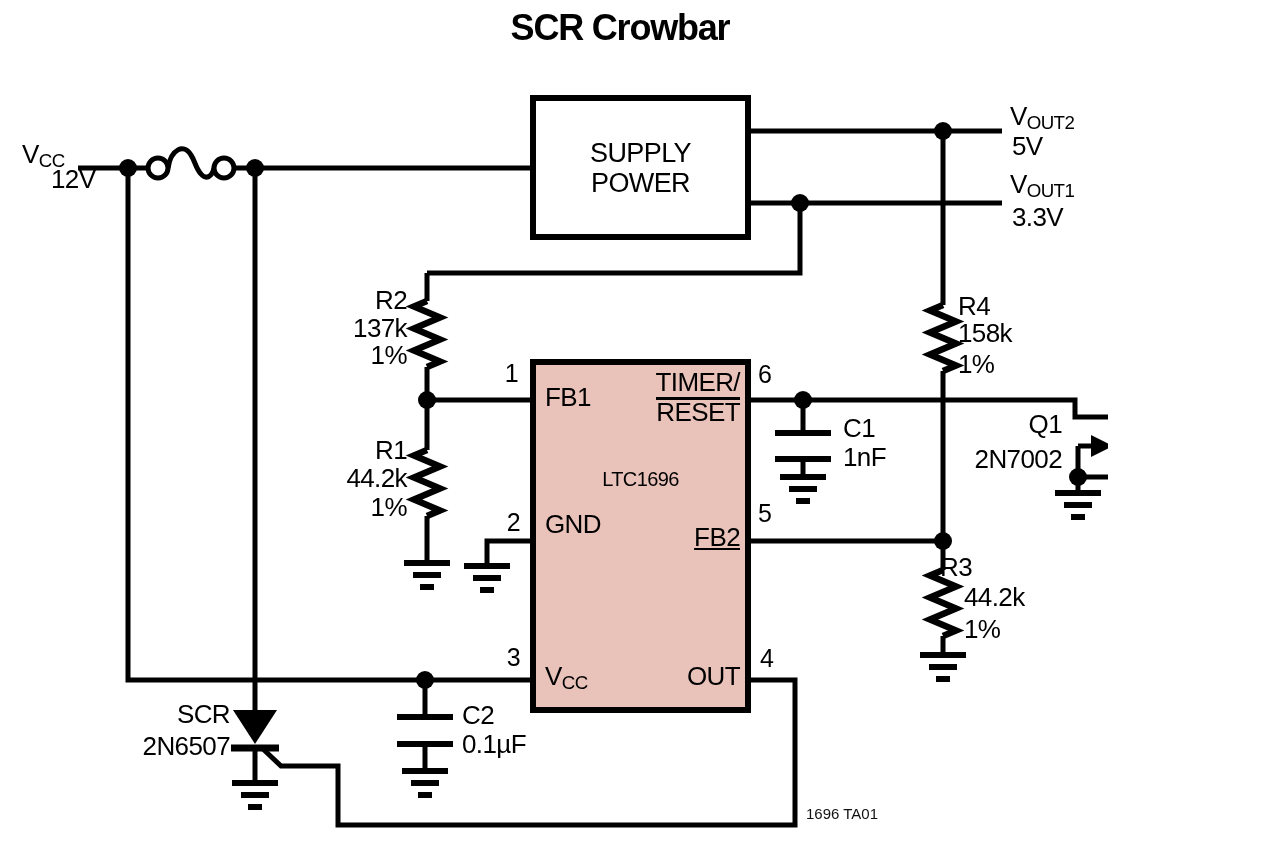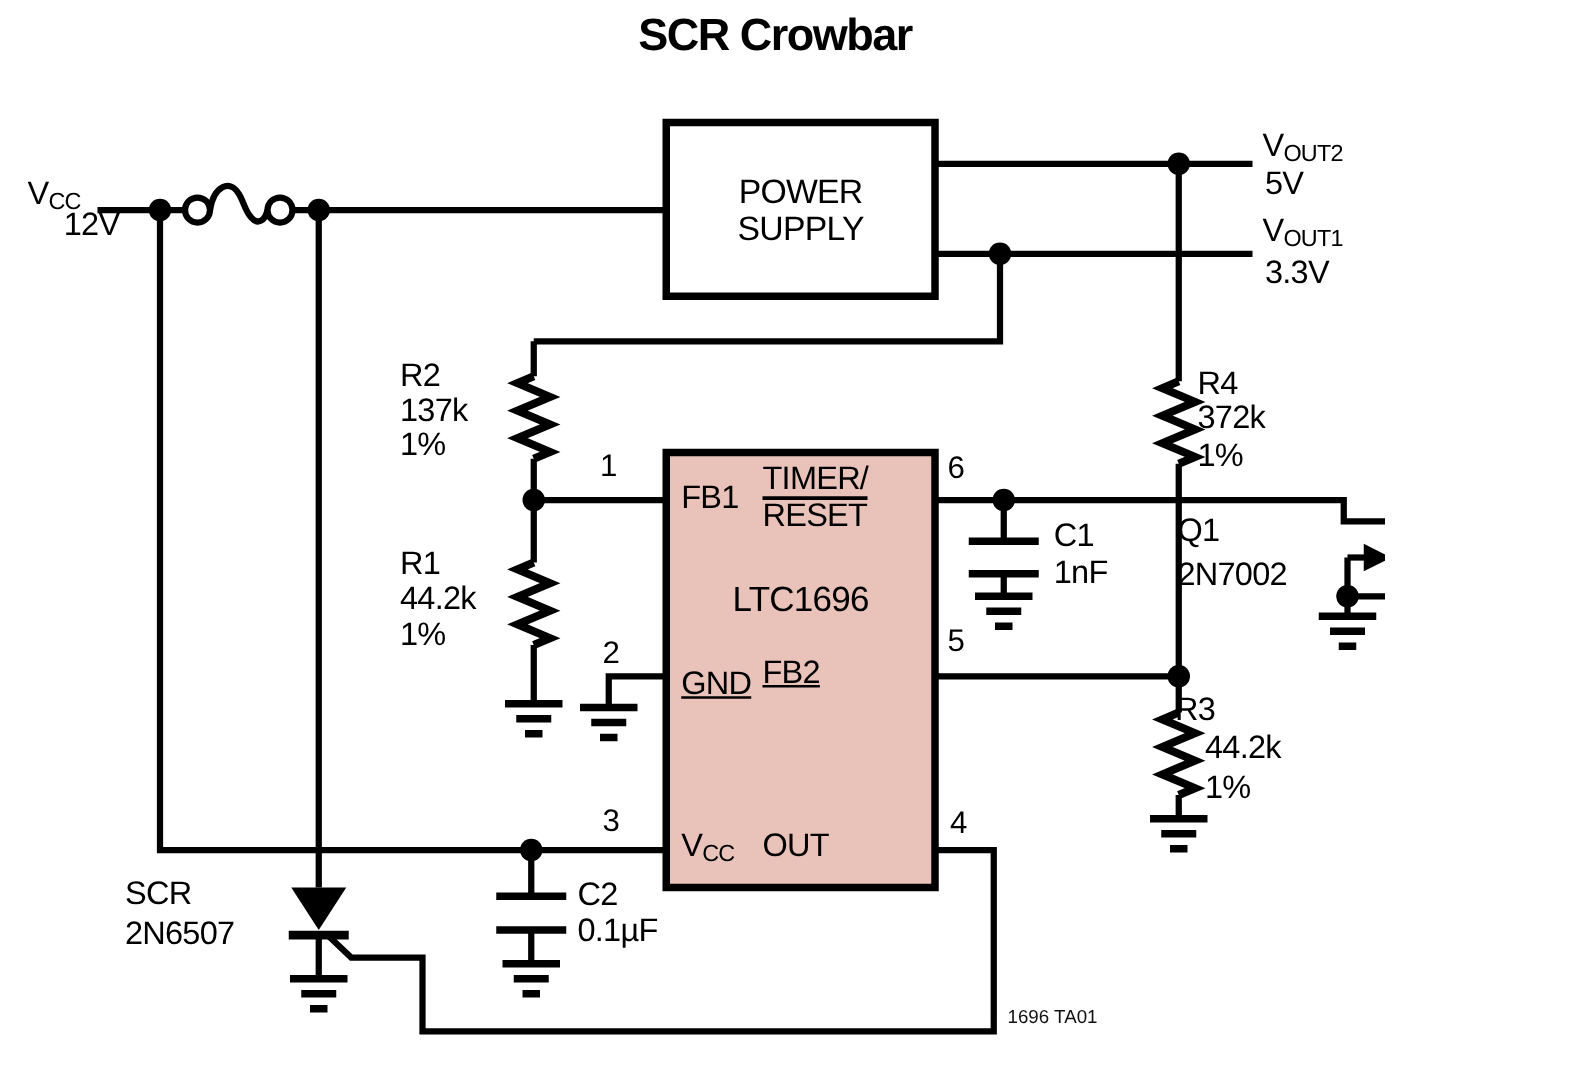--- a/index.html
+++ b/index.html
@@ -7,23 +7,23 @@
     position:relative;width:1108px;height:857px;background:#ffffff;
     font-family:"Liberation Sans","DejaVu Sans",sans-serif;color:#000;
     overflow:hidden;
   }
   svg{position:absolute;left:0;top:0;}
   .lbl{position:absolute;font-size:26px;line-height:27px;letter-spacing:-0.6px;white-space:nowrap;}
   .lbl sub{font-size:0.72em;vertical-align:-0.22em;letter-spacing:-0.6px;}
   .small{font-size:15px;line-height:16px;letter-spacing:0;}
   .title{font-size:36px;line-height:40px;font-weight:bold;letter-spacing:-1.2px;text-align:center;}
   .pslabel{font-size:27px;line-height:30px;text-align:center;letter-spacing:-0.6px;}
-  .right{text-align:left;}
+  .right{text-align:right;}
   .center{text-align:center;}
-  .icname{font-size:28px;}
+  .icname{font-size:20px;}
   .ovl{display:inline-block;border-top:3px solid #000;padding-top:1px;line-height:23px;}
 </style>
 </head>
 <body>
 
 <div id="canvas">
 
   <svg width="1272" height="857" viewBox="0 0 1272 857">
     <defs>
       <g id="gnd" stroke="#000" stroke-width="6">
@@ -138,39 +138,39 @@
       <circle cx="1078" cy="477" r="9"></circle>
     </g>
   </svg>
 
   <div class="lbl title" style="left:420px;top:8px;width:400px;">SCR Crowbar</div>
 
   <div class="lbl" style="left:22px;top:141px;"><span>V</span><sub>CC</sub></div>
   <div class="lbl" style="left:22px;top:166px;margin-left:29px;">12V</div>
 
   <div class="lbl pslabel" style="left:533px;top:138px;width:215px;">
+    <div>SUPPLY</div>
     <div>POWER</div>
-    <div>SUPPLY</div>
   </div>
 
   <div class="lbl" style="left:1010px;top:103px;"><span>V</span><sub>OUT2</sub></div>
   <div class="lbl" style="left:1012px;top:133px;">5V</div>
   <div class="lbl" style="left:1010px;top:171px;"><span>V</span><sub>OUT1</sub></div>
   <div class="lbl" style="left:1012px;top:204px;">3.3V</div>
 
   <div class="lbl right" style="left:320px;top:287px;width:87px;">R2</div>
   <div class="lbl right" style="left:320px;top:315px;width:87px;">137k</div>
   <div class="lbl right" style="left:320px;top:342px;width:87px;">1%</div>
 
   <div class="lbl right" style="left:320px;top:437px;width:87px;">R1</div>
   <div class="lbl right" style="left:320px;top:465px;width:87px;">44.2k</div>
   <div class="lbl right" style="left:320px;top:494px;width:87px;">1%</div>
 
   <div class="lbl" style="left:958px;top:293px;">R4</div>
-  <div class="lbl" style="left:958px;top:320px;">372k</div>
+  <div class="lbl" style="left:958px;top:320px;">158k</div>
   <div class="lbl" style="left:958px;top:351px;">1%</div>
 
   <div class="lbl" style="left:940px;top:554px;">R3</div>
   <div class="lbl" style="left:964px;top:584px;">44.2k</div>
   <div class="lbl" style="left:964px;top:616px;">1%</div>
 
   <div class="lbl" style="left:843px;top:415px;">C1</div>
   <div class="lbl" style="left:843px;top:444px;">1nF</div>
 
   <div class="lbl" style="left:462px;top:702px;">C2</div>
@@ -185,21 +185,21 @@
   <div class="lbl" style="left:1177px;top:428px;">RESET</div>
 
   <div class="lbl right" style="left:480px;top:360px;width:38px;font-size:25px;">1</div>
   <div class="lbl right" style="left:482px;top:509px;width:38px;font-size:25px;">2</div>
   <div class="lbl right" style="left:482px;top:644px;width:38px;font-size:25px;">3</div>
   <div class="lbl" style="left:760px;top:645px;font-size:25px;">4</div>
   <div class="lbl" style="left:758px;top:500px;font-size:25px;">5</div>
   <div class="lbl" style="left:758px;top:361px;font-size:25px;">6</div>
 
   <div class="lbl" style="left:545px;top:384px;">FB1</div>
-  <div class="lbl" style="left:545px;top:533px;text-decoration:underline;">GND</div>
+  <div class="lbl" style="left:545px;top:511px;">GND</div>
   <div class="lbl" style="left:545px;top:663px;"><span>V</span><sub>CC</sub></div>
   <div class="lbl right" style="left:610px;top:369px;width:130px;">TIMER/</div>
   <div class="lbl right" style="left:610px;top:397px;width:130px;"><span class="ovl">RESET</span></div>
   <div class="lbl right" style="left:610px;top:524px;width:130px;text-decoration:underline;">FB2</div>
   <div class="lbl right" style="left:610px;top:663px;width:130px;">OUT</div>
   <div class="lbl center icname" style="left:533px;top:466px;width:215px;">LTC1696</div>
 
   <div class="lbl small" style="left:806px;top:806px;color:#111;">1696 TA01</div>
 
 </div>

